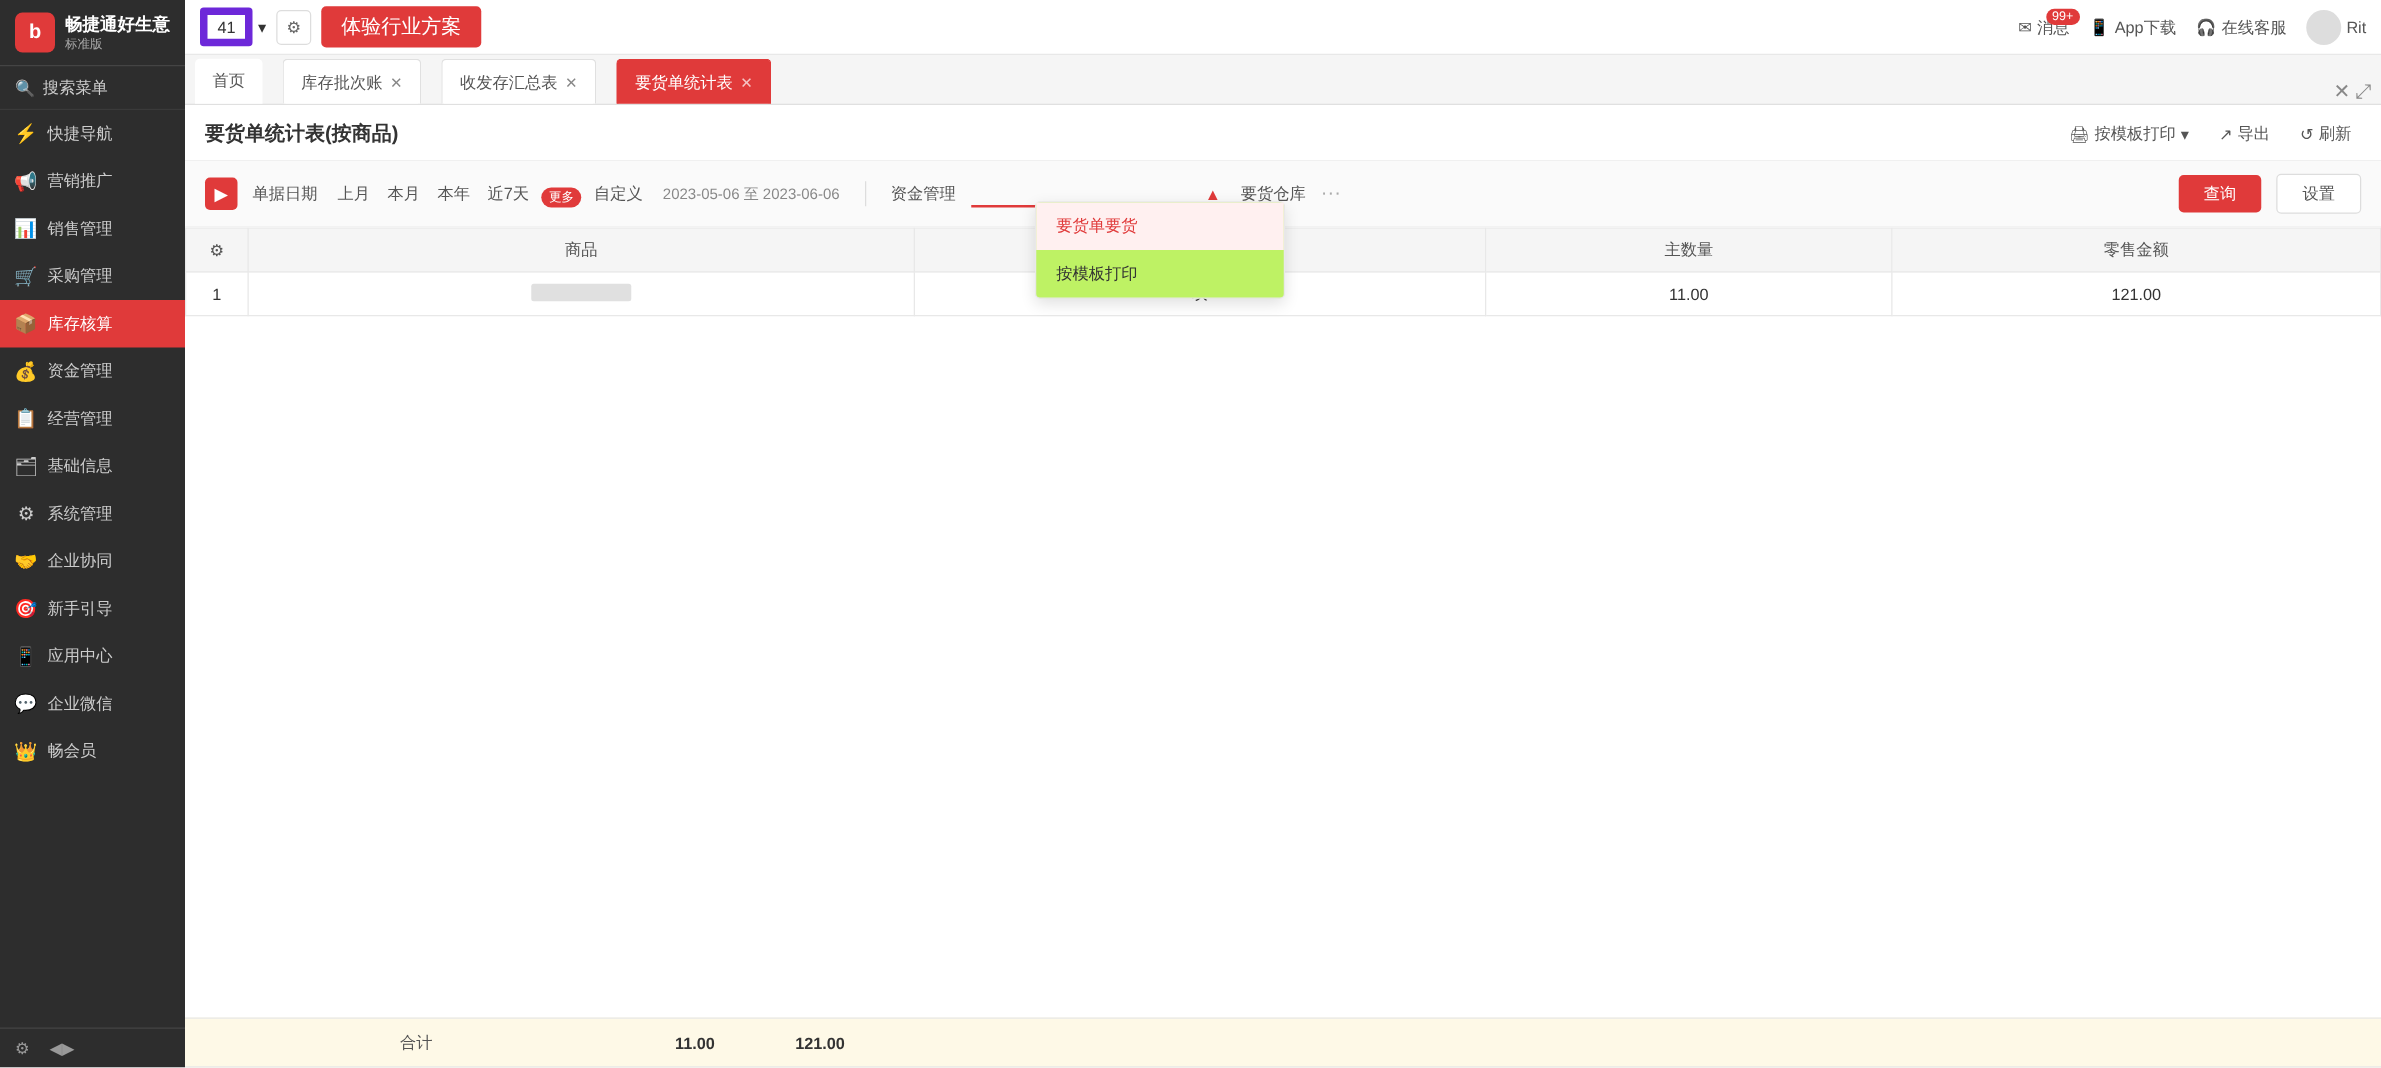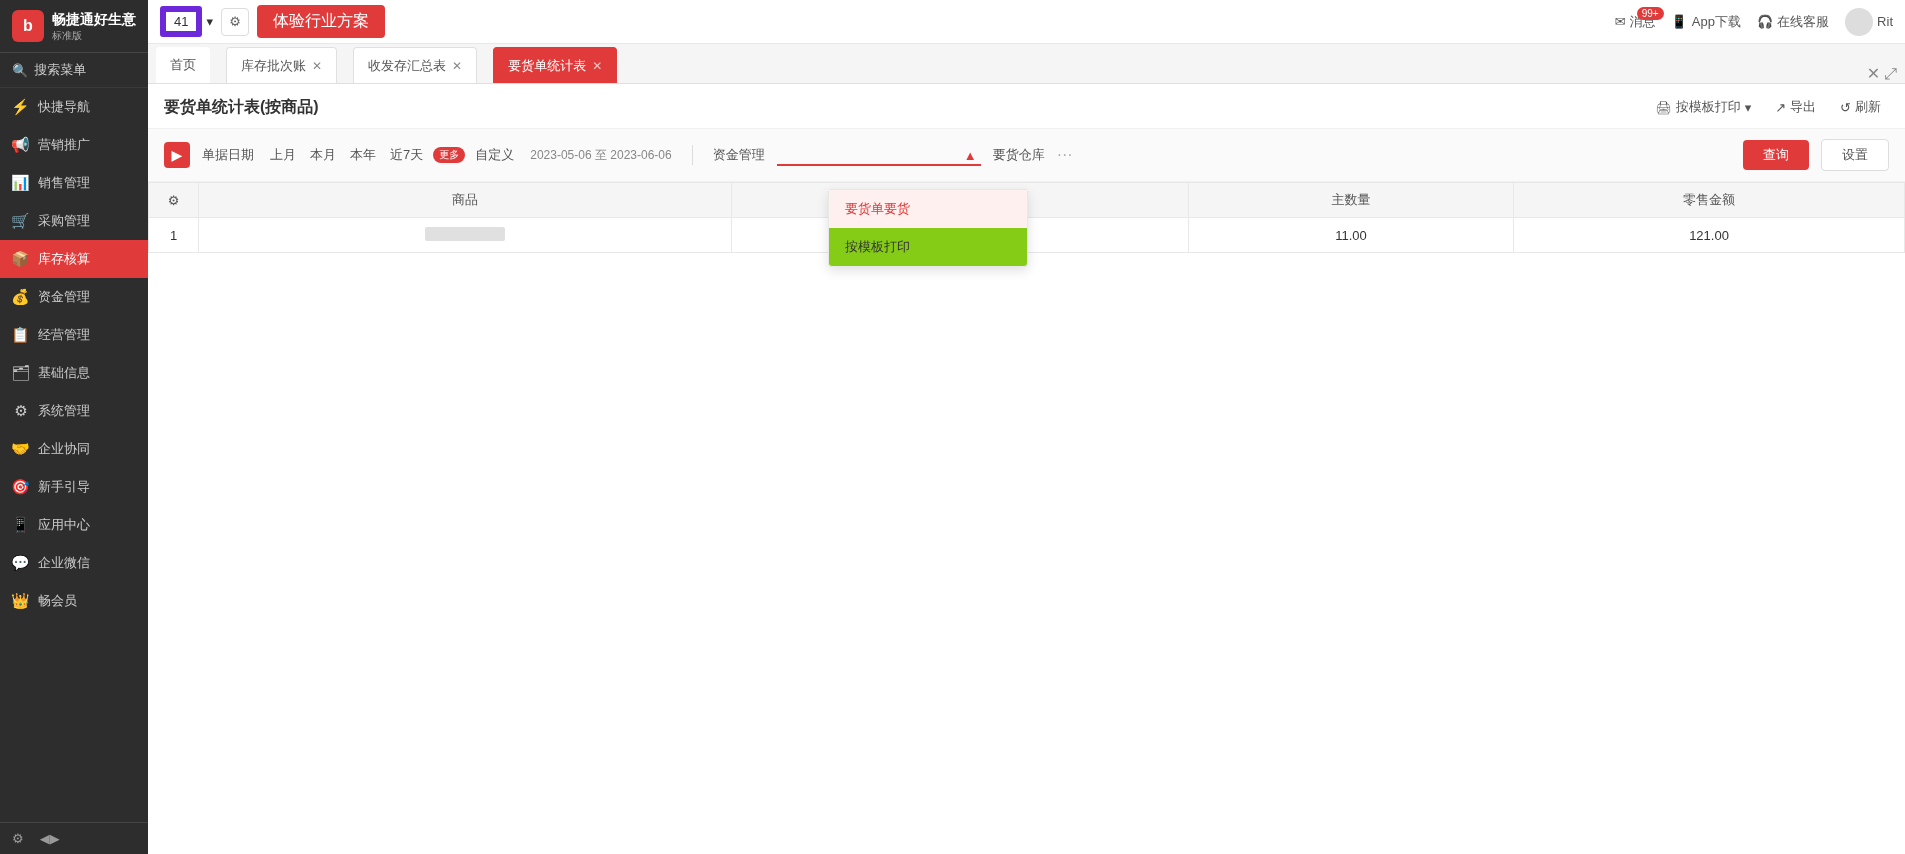--- a/index.html
+++ b/index.html
@@ -286,21 +286,21 @@
       cursor: pointer;
       font-size: 14px;
     }
     .filter-label {
       font-size: 13px;
       color: #555;
       white-space: nowrap;
     }
     .date-shortcuts {
       display: flex;
-      align-items: center;
+      align-items: flex-end;
       gap: 6px;
     }
     .date-shortcut {
       font-size: 13px;
       color: #555;
       cursor: pointer;
       padding: 2px 4px;
     }
     .date-more-badge {
       background: #e03a3a;
@@ -370,23 +370,23 @@
       border: 1px solid #ddd;
       border-radius: 4px;
       padding: 6px 20px;
       font-size: 13px;
       cursor: pointer;
     }
 
     
     .dropdown-menu {
       position: absolute;
-      top: 60px;
+      top: 32px;
       left: 680px;
-      background: #84cc16;
+      background: #bef264;
       border: 1px solid #e8e8e8;
       border-radius: 4px;
       box-shadow: 0 4px 12px rgba(0,0,0,0.12);
       z-index: 100;
       min-width: 200px;
     }
     .dropdown-item {
       padding: 10px 16px;
       font-size: 13px;
       color: #333;
@@ -659,14 +659,19 @@
               <td>11.00</td>
               <td>121.00</td>
             </tr>
           </tbody>
         </table>
       </div>
 
     </div>
   </div>
 
+  <div class="table-footer">
+    <span class="footer-label">合计</span>
+    <span class="footer-val" style="margin-left: 150px;">11.00</span>
+    <span class="footer-val">121.00</span>
+  </div>
 
 </div>
 
 </body></html>

